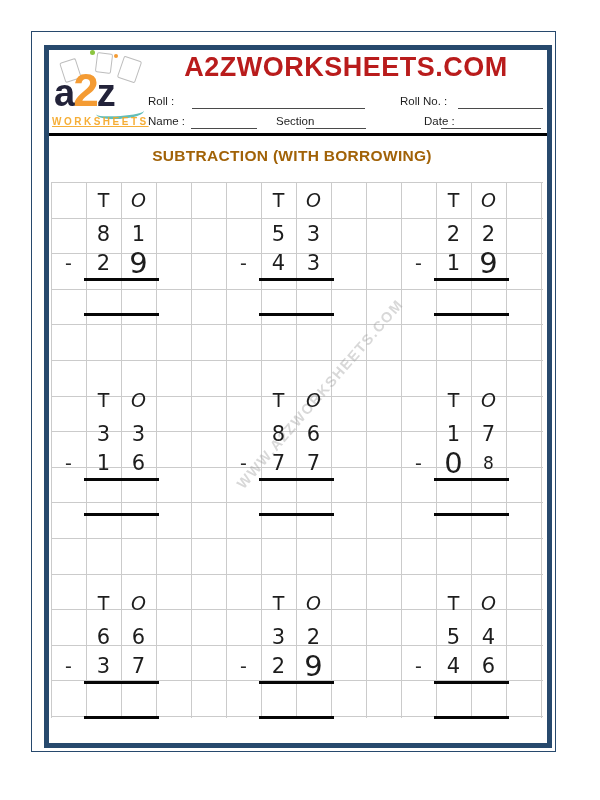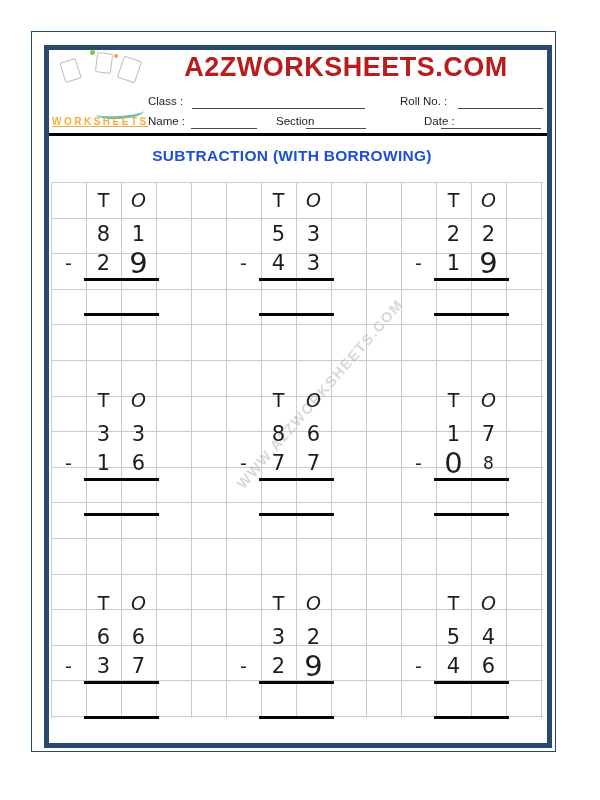--- a/index.html
+++ b/index.html
@@ -16,21 +16,21 @@
   .fieldlabel{position:absolute;font-size:11.5px;color:#1f1f1f;}
   .fieldline{position:absolute;border-bottom:1.2px solid #4a4a4a;height:12px;}
   .nm-lb{left:148px;top:95px;} .nm-ln{left:192px;top:96px;width:173px;}
   .rl-lb{left:400px;top:95px;text-align:right;} .rl-ln{left:458px;top:96px;width:85px;}
   .cl-lb{left:148px;top:115px;} .cl-ln{left:191px;top:116px;width:66px;}
   .se-lb{left:276px;top:115px;} .se-ln{left:306px;top:116px;width:60px;}
   .dt-lb{left:424px;top:115px;} .dt-ln{left:441px;top:116px;width:100px;}
 
   .divider{position:absolute;left:49px;top:133px;width:498px;height:2.5px;background:#000;}
   .ws-title{position:absolute;left:49px;top:147px;width:486px;text-align:center;
-        font-size:15.5px;font-weight:bold;color:#1d4ed8;letter-spacing:.3px;}
+        font-size:15.5px;font-weight:bold;color:#a16207;letter-spacing:.3px;}
 
   
   .logo{position:absolute;left:52px;top:50px;width:104px;height:84px;}
   .paper{position:absolute;background:#fff;border:1.5px solid #bdbdbd;border-radius:2px;}
   .p1{left:10px;top:10px;width:15px;height:19px;transform:rotate(-18deg);}
   .p2{left:44px;top:3px;width:14px;height:18px;transform:rotate(7deg);}
   .p3{left:68px;top:8px;width:17px;height:21px;transform:rotate(19deg);}
   .dot-green{position:absolute;left:38px;top:0;width:5px;height:5px;border-radius:50%;background:#8bc53f;}
   .dot-orange{position:absolute;left:62px;top:4px;width:4px;height:4px;border-radius:50%;background:#f49b33;}
   .logo-a2z{position:absolute;left:2px;top:18px;font-weight:bold;font-size:38px;
@@ -74,27 +74,28 @@
 <div class="page">
   <div class="outer-border"></div>
   <div class="main-border"></div>
 
   <div class="logo">
     <span class="paper p1"></span>
     <span class="paper p2"></span>
     <span class="paper p3"></span>
     <span class="dot-green"></span>
     <span class="dot-orange"></span>
+    <div class="logo-a2z"><span>a</span><span class="two">2</span><span>z</span></div>
     <span class="swoosh"></span>
     <div class="logo-sub">WORKSHEETS</div>
   </div>
 
   <div class="site-title">A2ZWORKSHEETS.COM</div>
 
-  <span class="fieldlabel nm-lb">Class :</span>
+  <span class="fieldlabel nm-lb">Roll :</span>
   <span class="fieldline nm-ln"></span>
   <span class="fieldlabel rl-lb">Roll No. :</span>
   <span class="fieldline rl-ln"></span>
   <span class="fieldlabel cl-lb">Name :</span>
   <span class="fieldline cl-ln"></span>
   <span class="fieldlabel se-lb">Section</span>
   <span class="fieldline se-ln"></span>
   <span class="fieldlabel dt-lb">Date :</span>
   <span class="fieldline dt-ln"></span>
 

